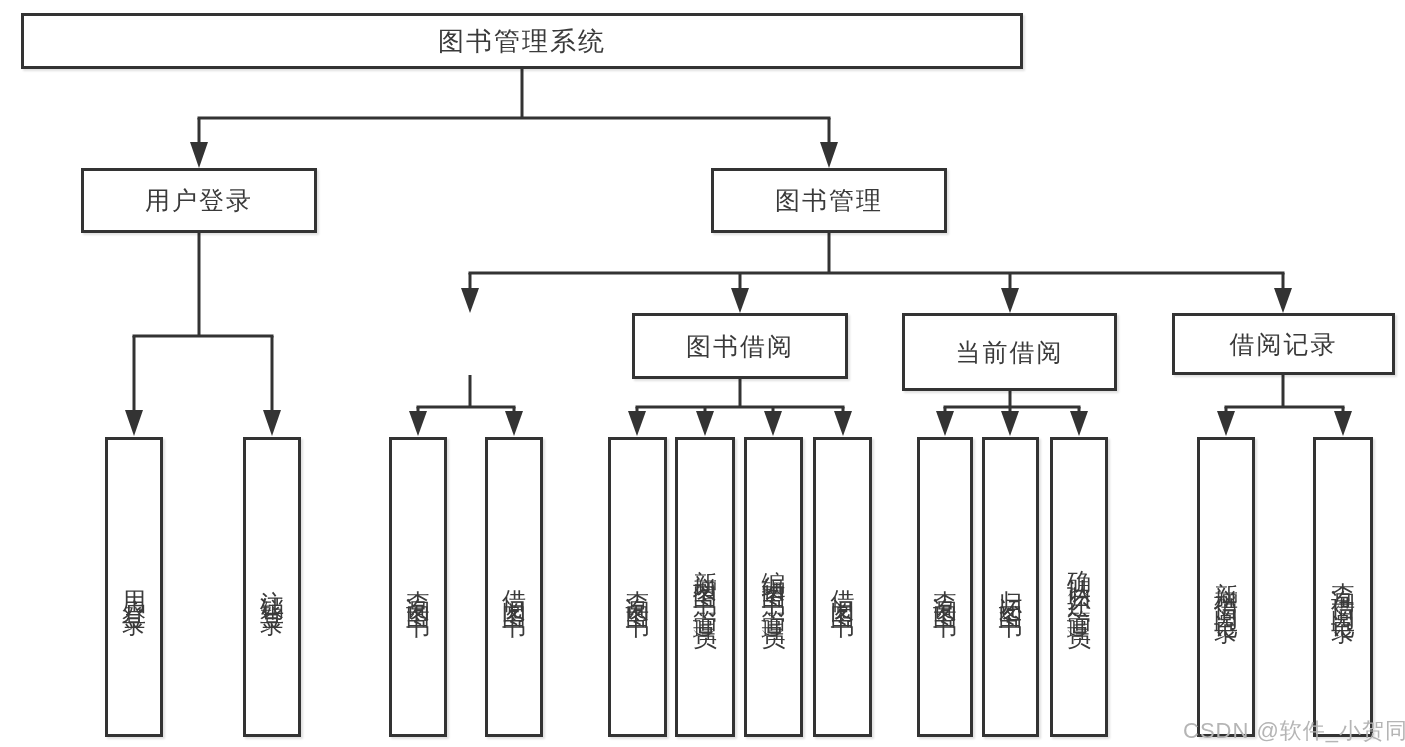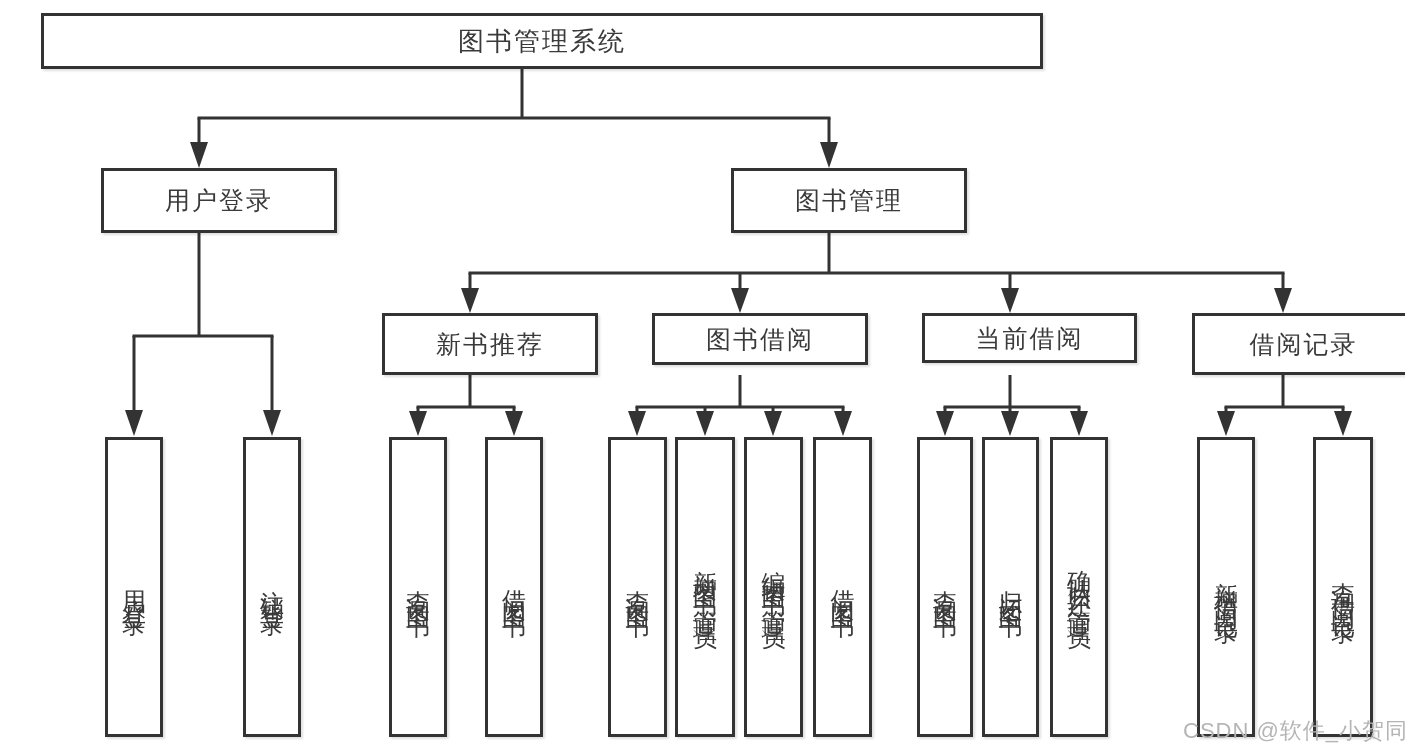--- a/index.html
+++ b/index.html
@@ -37,21 +37,21 @@
   .node {
     position: absolute;
     background: var(--box-fill);
     border: 3px solid var(--box-border);
     display: flex;
     align-items: center;
     justify-content: center;
     color: var(--text);
     box-shadow: 2px 2px 2px rgba(0,0,0,0.12);
   }
-  .hbox { font-size: 25px; letter-spacing: 2px; margin-left: 20px; }
+  .hbox { font-size: 25px; letter-spacing: 2px; }
   .hbox.root { font-size: 26px; }
   .vbox span {
     writing-mode: vertical-rl;
     font-size: 24px;
     letter-spacing: 8px;
     line-height: 1;
     white-space: nowrap;
   }
   .watermark {
     position: absolute;
@@ -135,27 +135,24 @@
     <span>图书管理系统</span>
   </div>
 
   <div class="node hbox" style="left:81px; top:168px; width:236px; height:65px;">
     <span>用户登录</span>
   </div>
   <div class="node hbox" style="left:711px; top:168px; width:236px; height:65px;text-align:center;">
     <span>图书管理</span>
   </div>
 
-  <div class="node hbox" style="left:362px; top:313px; width:216px; height:62px;">
-    <span>新书推荐</span>
-  </div>
-  <div class="node hbox" style="left:632px; top:313px; width:216px; height:52px;">
+  <div class="node hbox" style="left:632px; top:313px; width:216px; height:66px;">
     <span>图书借阅</span>
   </div>
-  <div class="node hbox" style="left:902px; top:313px; width:215px; height:50px;">
+  <div class="node hbox" style="left:902px; top:313px; width:215px; height:78px;">
     <span>当前借阅</span>
   </div>
   <div class="node hbox" style="left:1172px; top:313px; width:223px; height:62px;">
     <span>借阅记录</span>
   </div>
 
   <div class="node vbox" style="left:105px; top:437px; width:58px; height:300px;">
     <span>用户登录</span>
   </div>
   <div class="node vbox" style="left:243px; top:437px; width:58px; height:300px;">

